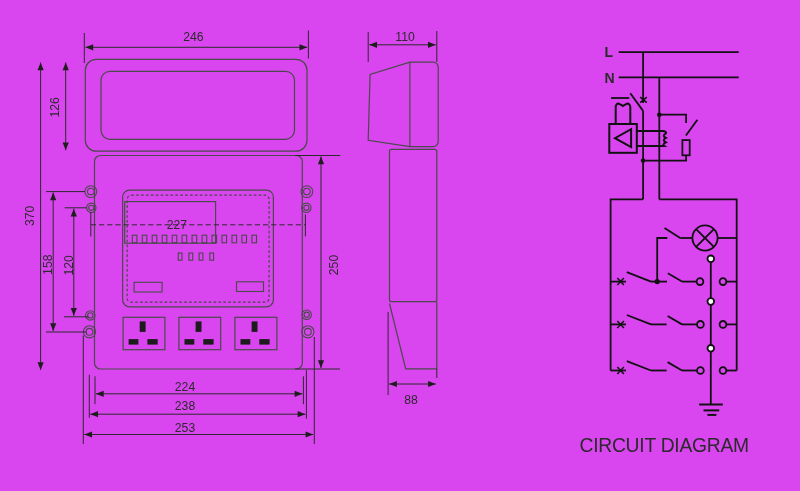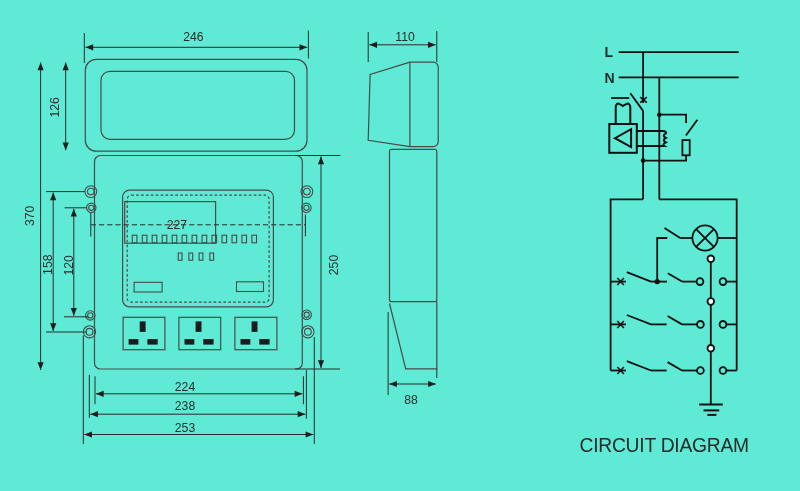--- a/index.html
+++ b/index.html
@@ -1,16 +1,16 @@
 <!DOCTYPE html>
 <html><head>
 <meta charset="utf-8">
 <style>
   html,body{margin:0;padding:0;background:#fff;}
-  .page{position:relative;width:800px;height:491px;background:#5eead4;overflow:hidden;}
+  .page{position:relative;width:800px;height:491px;background:#d946ef;overflow:hidden;}
   svg text{font-family:"Liberation Sans",sans-serif;fill:#2b2b2b;}
 </style>
 </head>
 <body>
 <div class="page">
 <svg width="800" height="491" viewBox="0 0 800 491">
 <defs>
   <marker id="aL" markerWidth="10" markerHeight="8" refX="0.5" refY="4" orient="auto" markerUnits="userSpaceOnUse">
     <path d="M0.5,4 L8.2,0.9 L8.2,7.1 Z" fill="#1e1e1e"></path>
   </marker>

